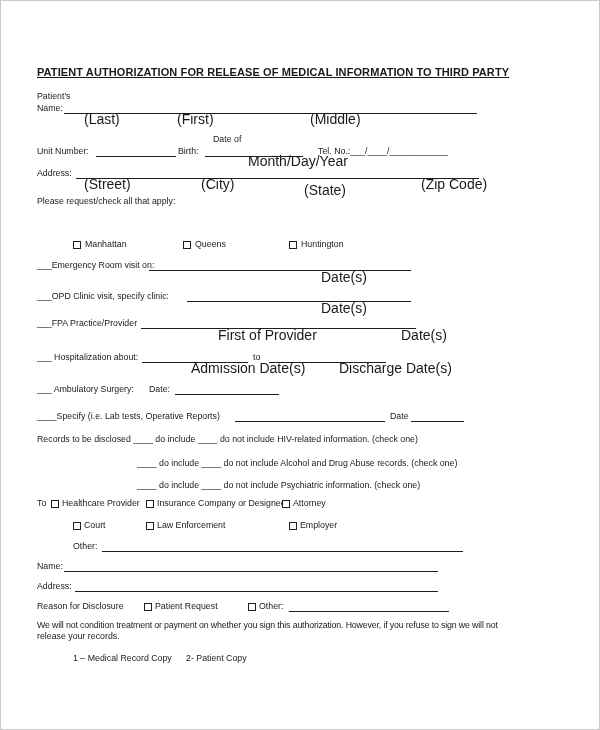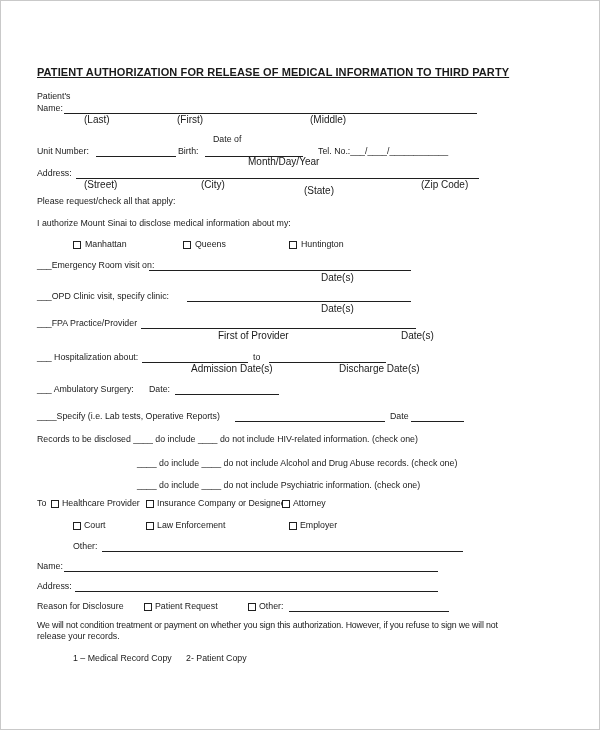--- a/index.html
+++ b/index.html
@@ -25,21 +25,21 @@
     position:absolute;
     height:10px;
     border-bottom:1px solid #1f1f1f;
   }
   .cb {
     position:absolute;
     width:6px; height:6px;
     border:1px solid #1f1f1f;
     background:#ffffff;
   }
-  .small { font-size:10px; }
+  .small { font-size:14px; }
 </style>
 </head>
 <body>
 
 <div class="page">
 
   <span class="t title" style="left:36px; top:66px;">PATIENT AUTHORIZATION FOR RELEASE OF MEDICAL INFORMATION TO THIRD PARTY</span>
 
   <span class="t" style="left:36px; top:90px;">Patient's</span>
   <span class="t" style="left:36px; top:102px;">Name:</span>
@@ -57,21 +57,20 @@
   <span class="t small" style="left:247px; top:155px;">Month/Day/Year</span>
 
   <span class="t" style="left:36px; top:167px;">Address:</span>
   <span class="ln" style="left:75px; top:167px; width:403px;"></span>
   <span class="t small" style="left:83px; top:178px;">(Street)</span>
   <span class="t small" style="left:200px; top:178px;">(City)</span>
   <span class="t small" style="left:295px; top:184px;margin-left:8px;">(State)</span>
   <span class="t small" style="left:420px; top:178px;">(Zip Code)</span>
 
   <span class="t" style="left:36px; top:195px;">Please request/check all that apply:</span>
-  <span class="t" style="left:36px; top:217px;">I authorize Mount Sinai to disclose medical information about my:</span>
 
   <span class="cb" style="left:72px; top:240px;"></span>
   <span class="t" style="left:84px; top:238px;">Manhattan</span>
   <span class="cb" style="left:182px; top:240px;"></span>
   <span class="t" style="left:194px; top:238px;">Queens</span>
   <span class="cb" style="left:288px; top:240px;"></span>
   <span class="t" style="left:300px; top:238px;">Huntington</span>
 
   <span class="t" style="left:36px; top:259px;text-align:right;">___Emergency Room visit on:</span>
   <span class="ln" style="left:148px; top:259px; width:262px;"></span>

